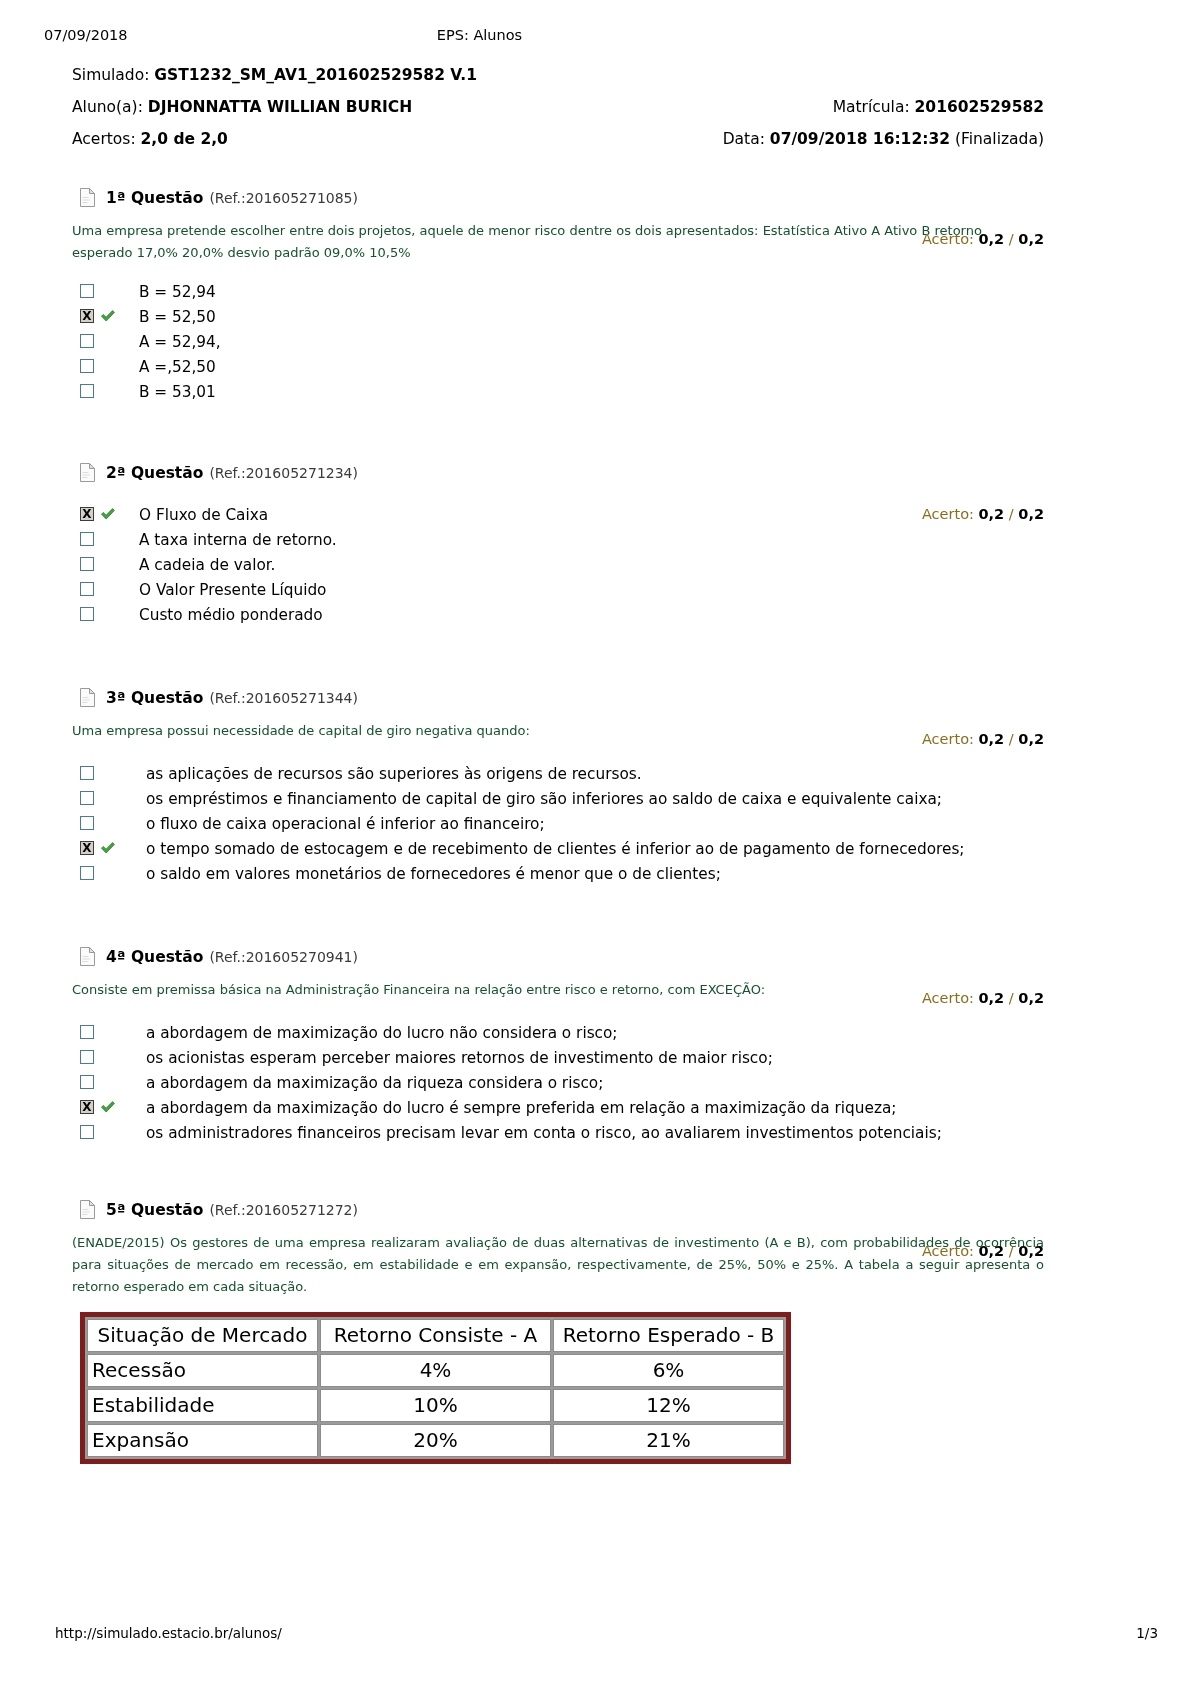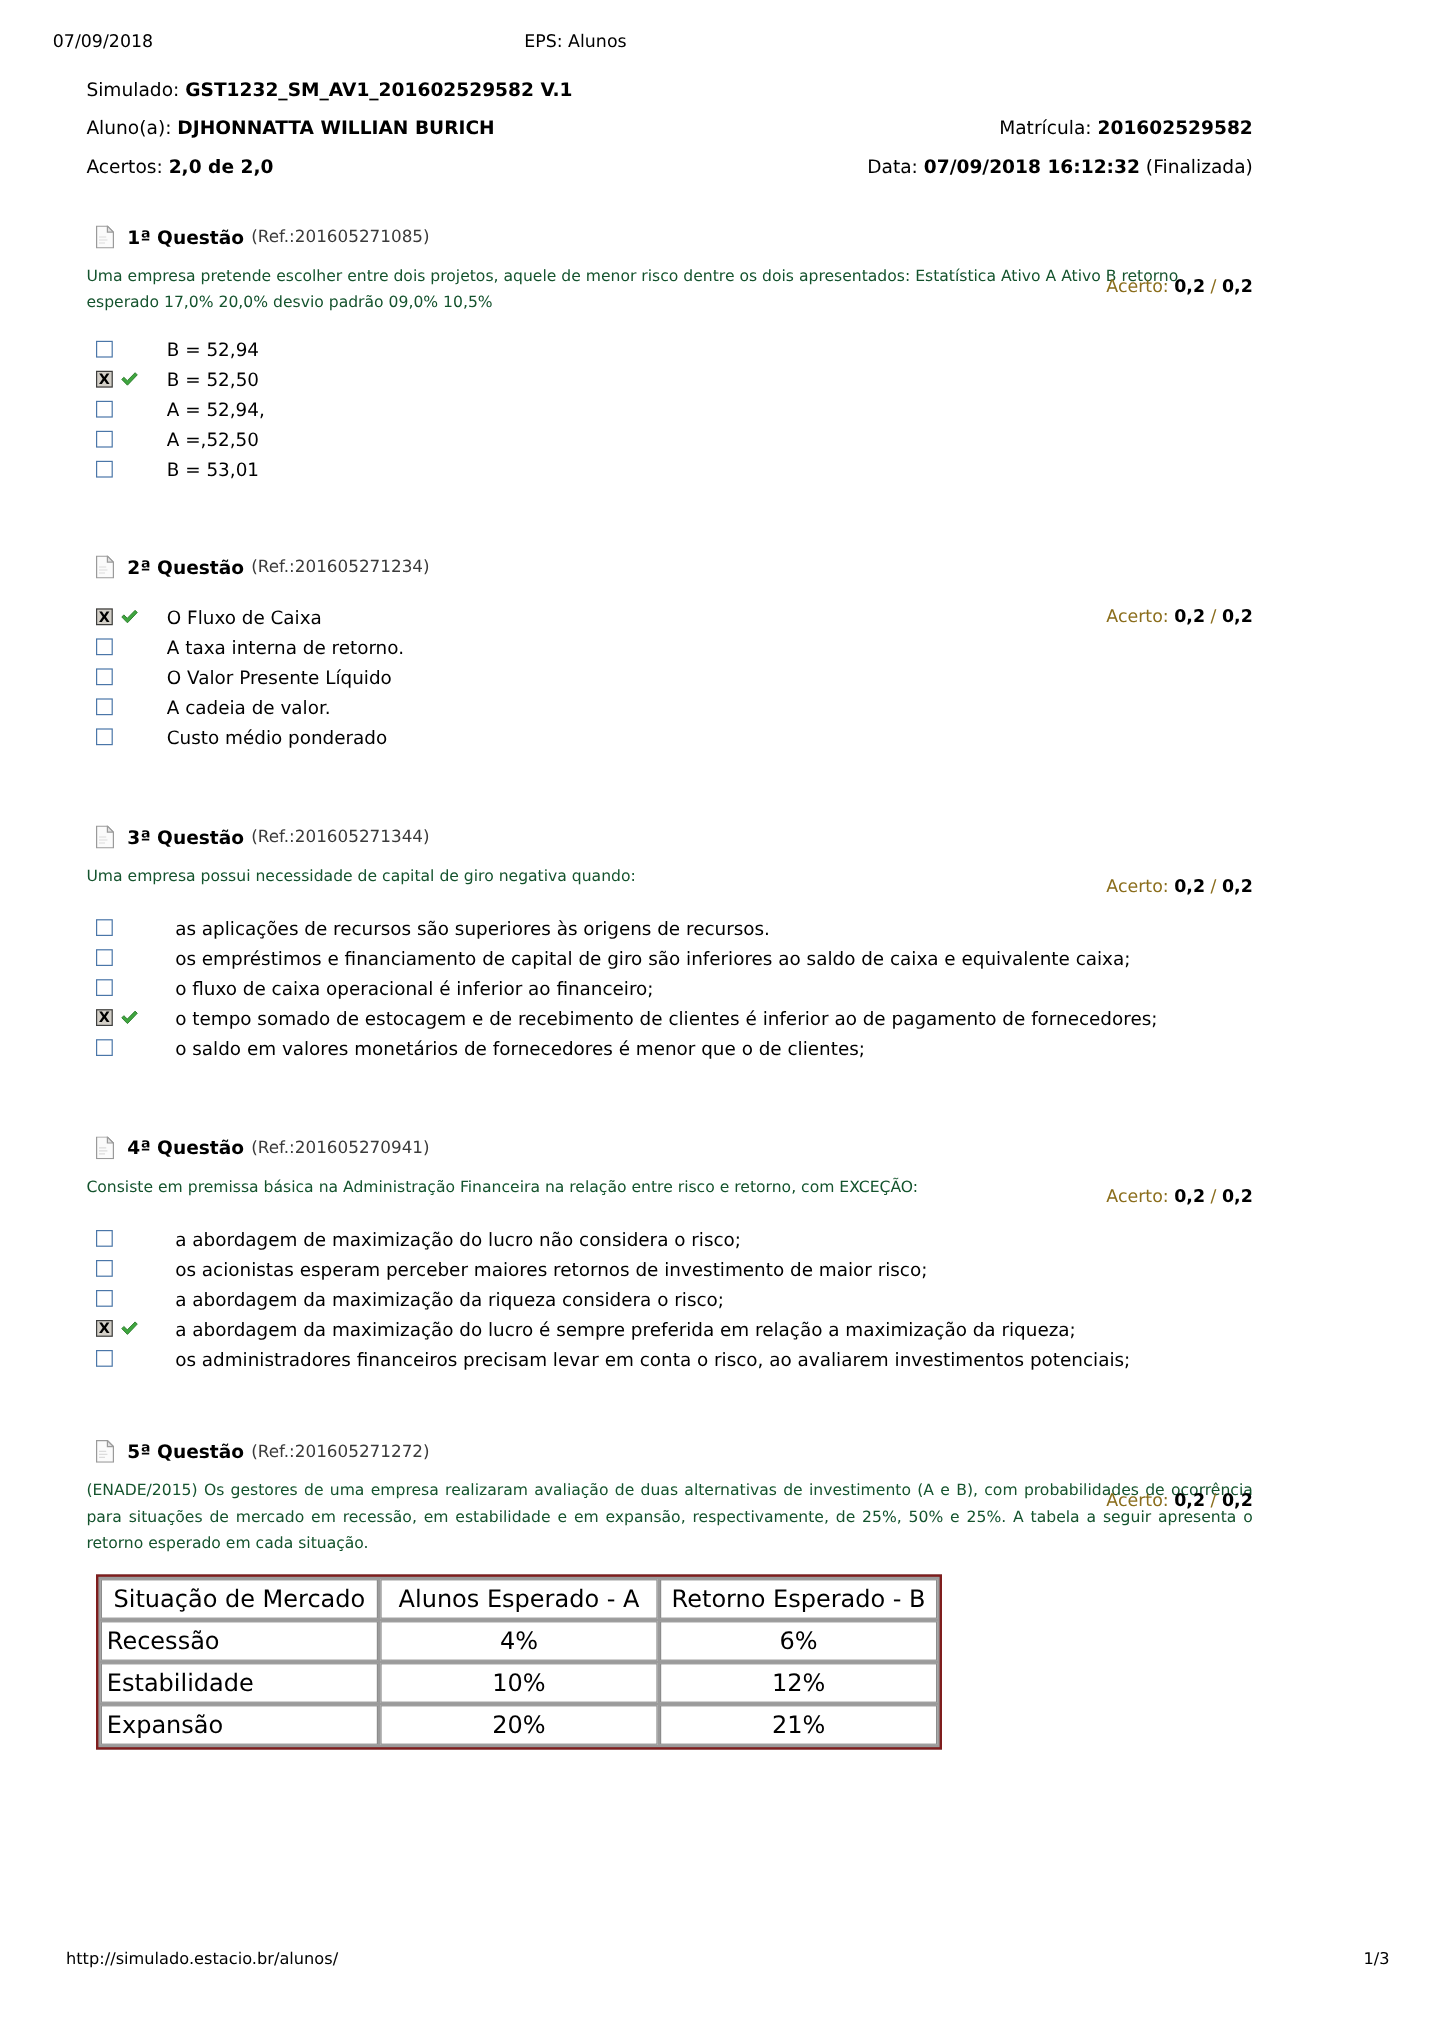--- a/index.html
+++ b/index.html
@@ -201,21 +201,21 @@
   .opt.indent-lg .opt-label { margin-left: 50px; }
 
   
   .tbl-wrap {
     margin-top: 14px;
     margin-left: 8px;
   }
   table.data {
     border-collapse: separate;
     border-spacing: 2px;
-    border: 2px solid #7f1d1d;
+    border: 5px solid #7f1d1d;
     background: #9b9b9b;
     font-family: "DejaVu Sans", "Liberation Sans", sans-serif;
     table-layout: fixed;
     width: 697px;
   }
   table.data td {
     background: #ffffff;
     border: 1px solid #8c8c8c;
     font-size: 20px;
     line-height: 27px;
@@ -377,27 +377,27 @@
             <div class="opt indent-sm">
               <span class="opt-box-wrap">
                 <span class="cb"></span>
               </span>
               <span class="opt-label">A taxa interna de retorno.</span>
             </div>
             <div class="opt indent-sm">
               <span class="opt-box-wrap">
                 <span class="cb"></span>
               </span>
+              <span class="opt-label">A cadeia de valor.</span>
+            </div>
+            <div class="opt indent-sm">
+              <span class="opt-box-wrap">
+                <span class="cb"></span>
+              </span>
               <span class="opt-label">O Valor Presente Líquido</span>
-            </div>
-            <div class="opt indent-sm">
-              <span class="opt-box-wrap">
-                <span class="cb"></span>
-              </span>
-              <span class="opt-label">A cadeia de valor.</span>
             </div>
             <div class="opt indent-sm">
               <span class="opt-box-wrap">
                 <span class="cb"></span>
               </span>
               <span class="opt-label">Custo médio ponderado</span>
             </div>
           </div>
         </div>
         <div class="question" style="margin-top: 58px;">
@@ -520,21 +520,21 @@
     <div class="tbl-wrap">
       <table class="data">
         <colgroup>
           <col class="col-sit">
             <col class="col-a">
             <col class="col-b">
         </colgroup>
         <tbody id="table-body">
             <tr>
               <td class="hdr">Situação de Mercado</td>
-              <td class="hdr">Alunos Esperado - A</td>
+              <td class="hdr">Retorno Consiste - A</td>
               <td class="hdr">Retorno Esperado - B</td>
             </tr>
             <tr>
               <td class="l">Recessão</td>
               <td class="c">4%</td>
               <td class="c">6%</td>
             </tr>
             <tr>
               <td class="l">Estabilidade</td>
               <td class="c">10%</td>

